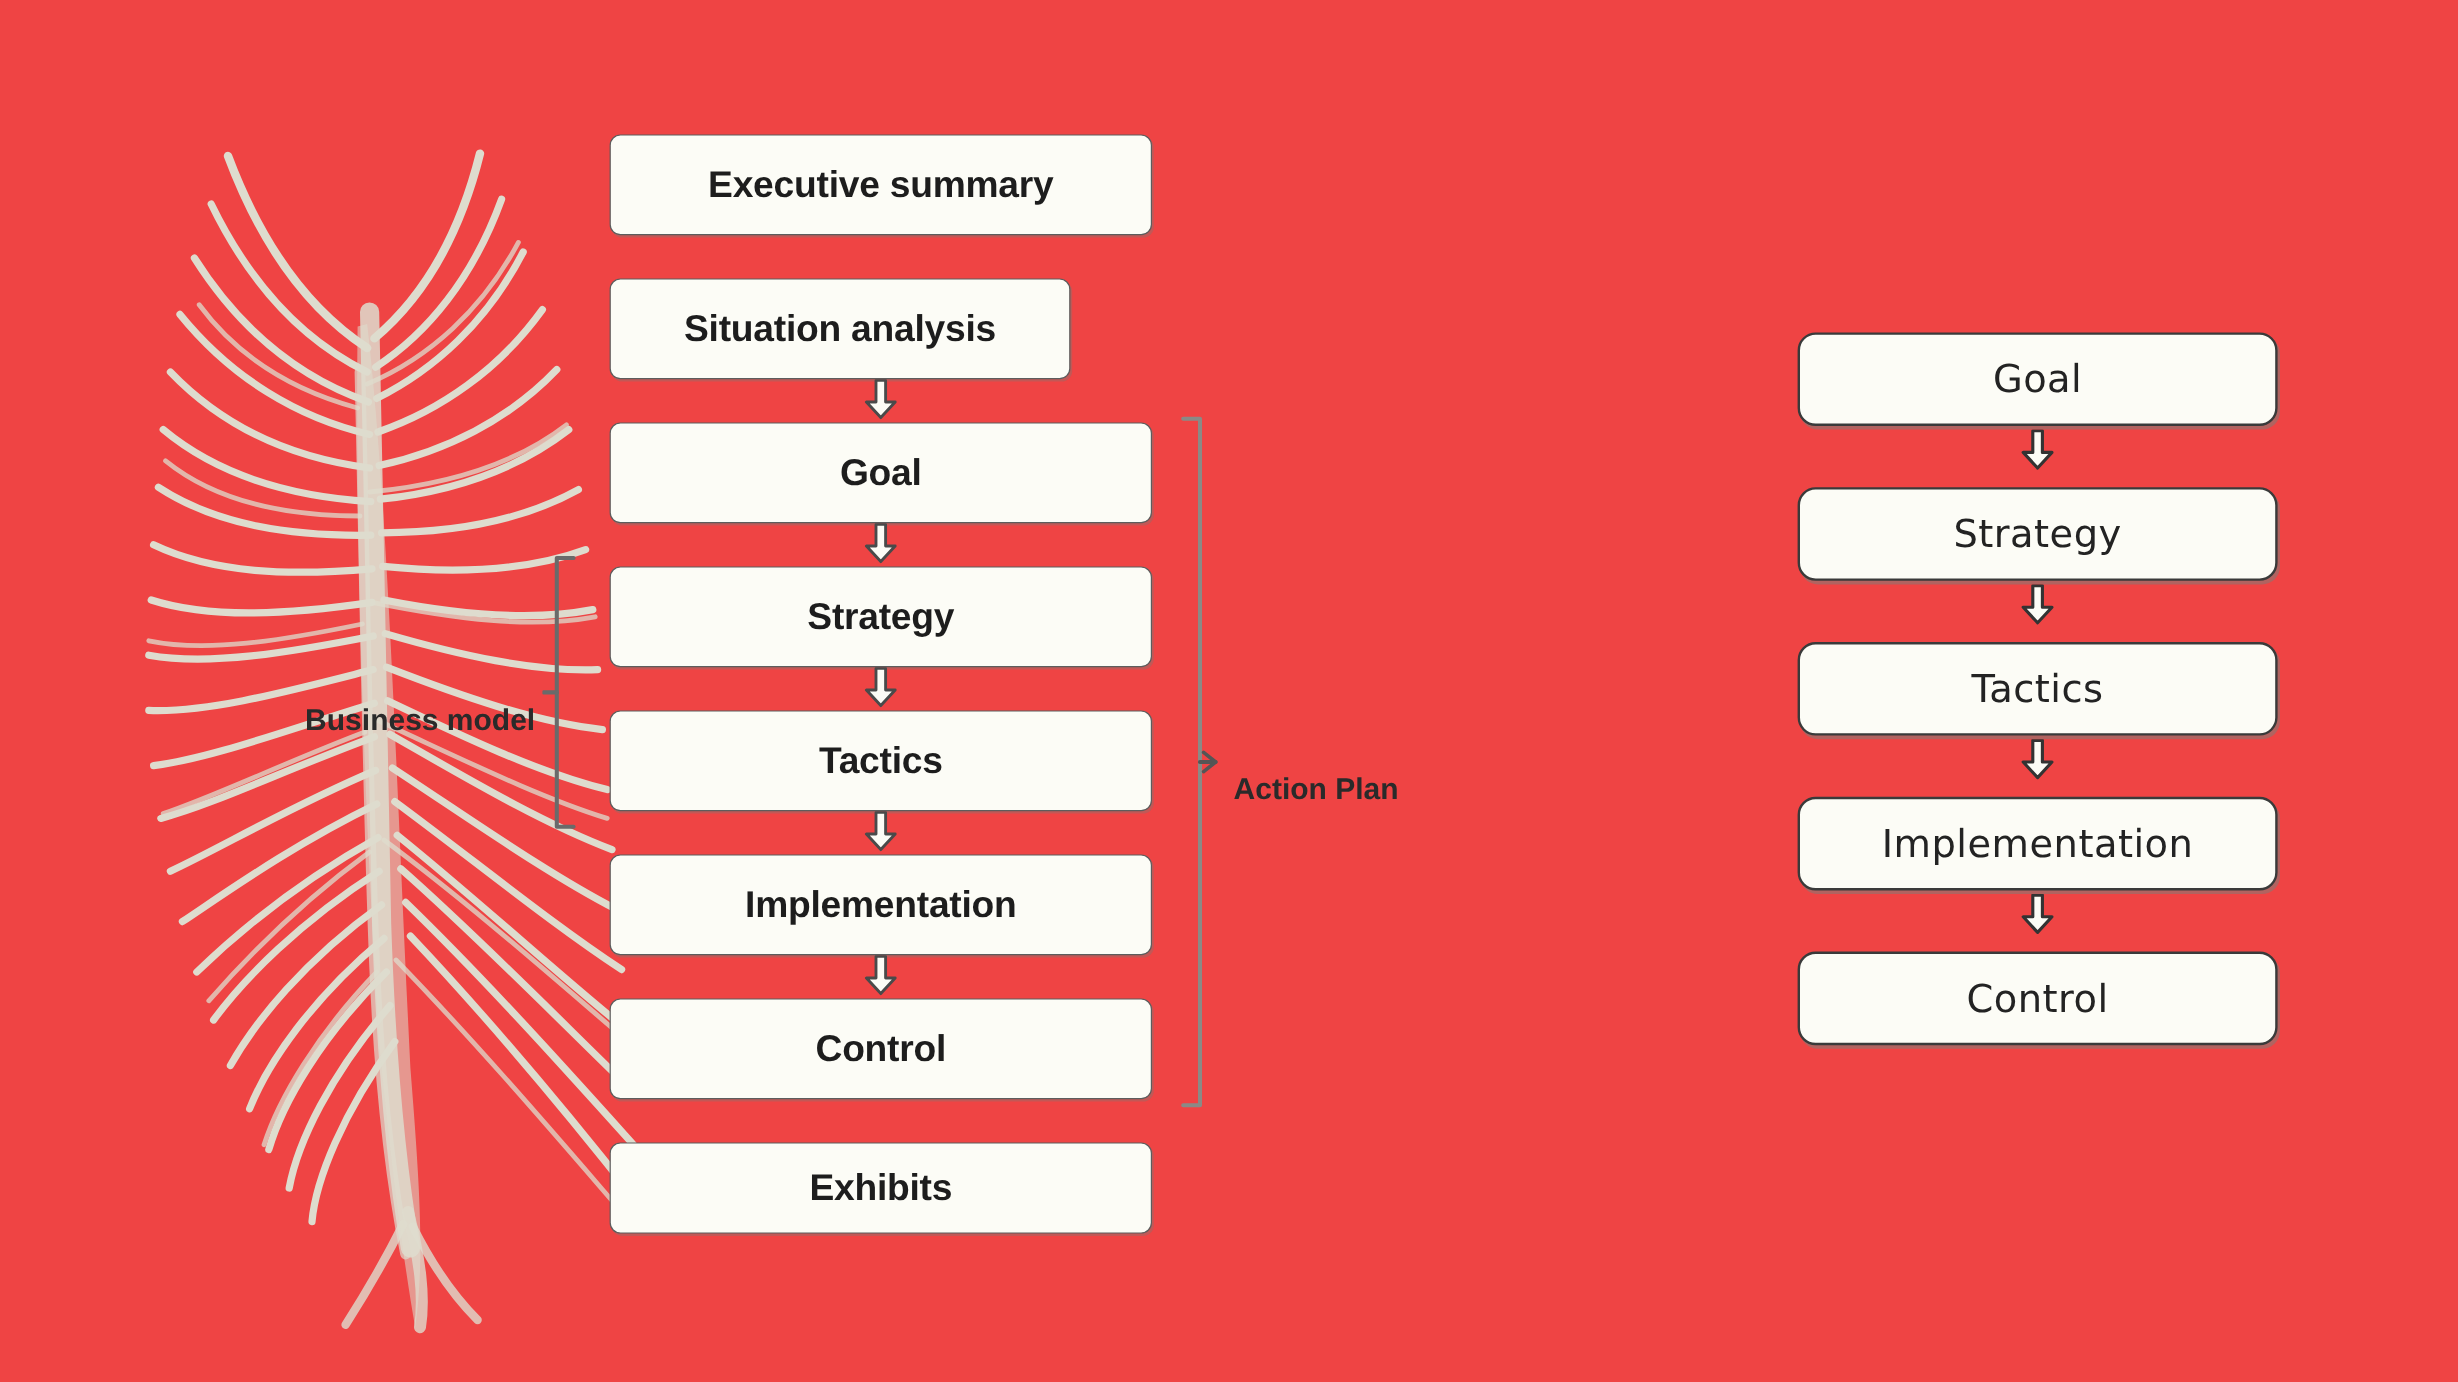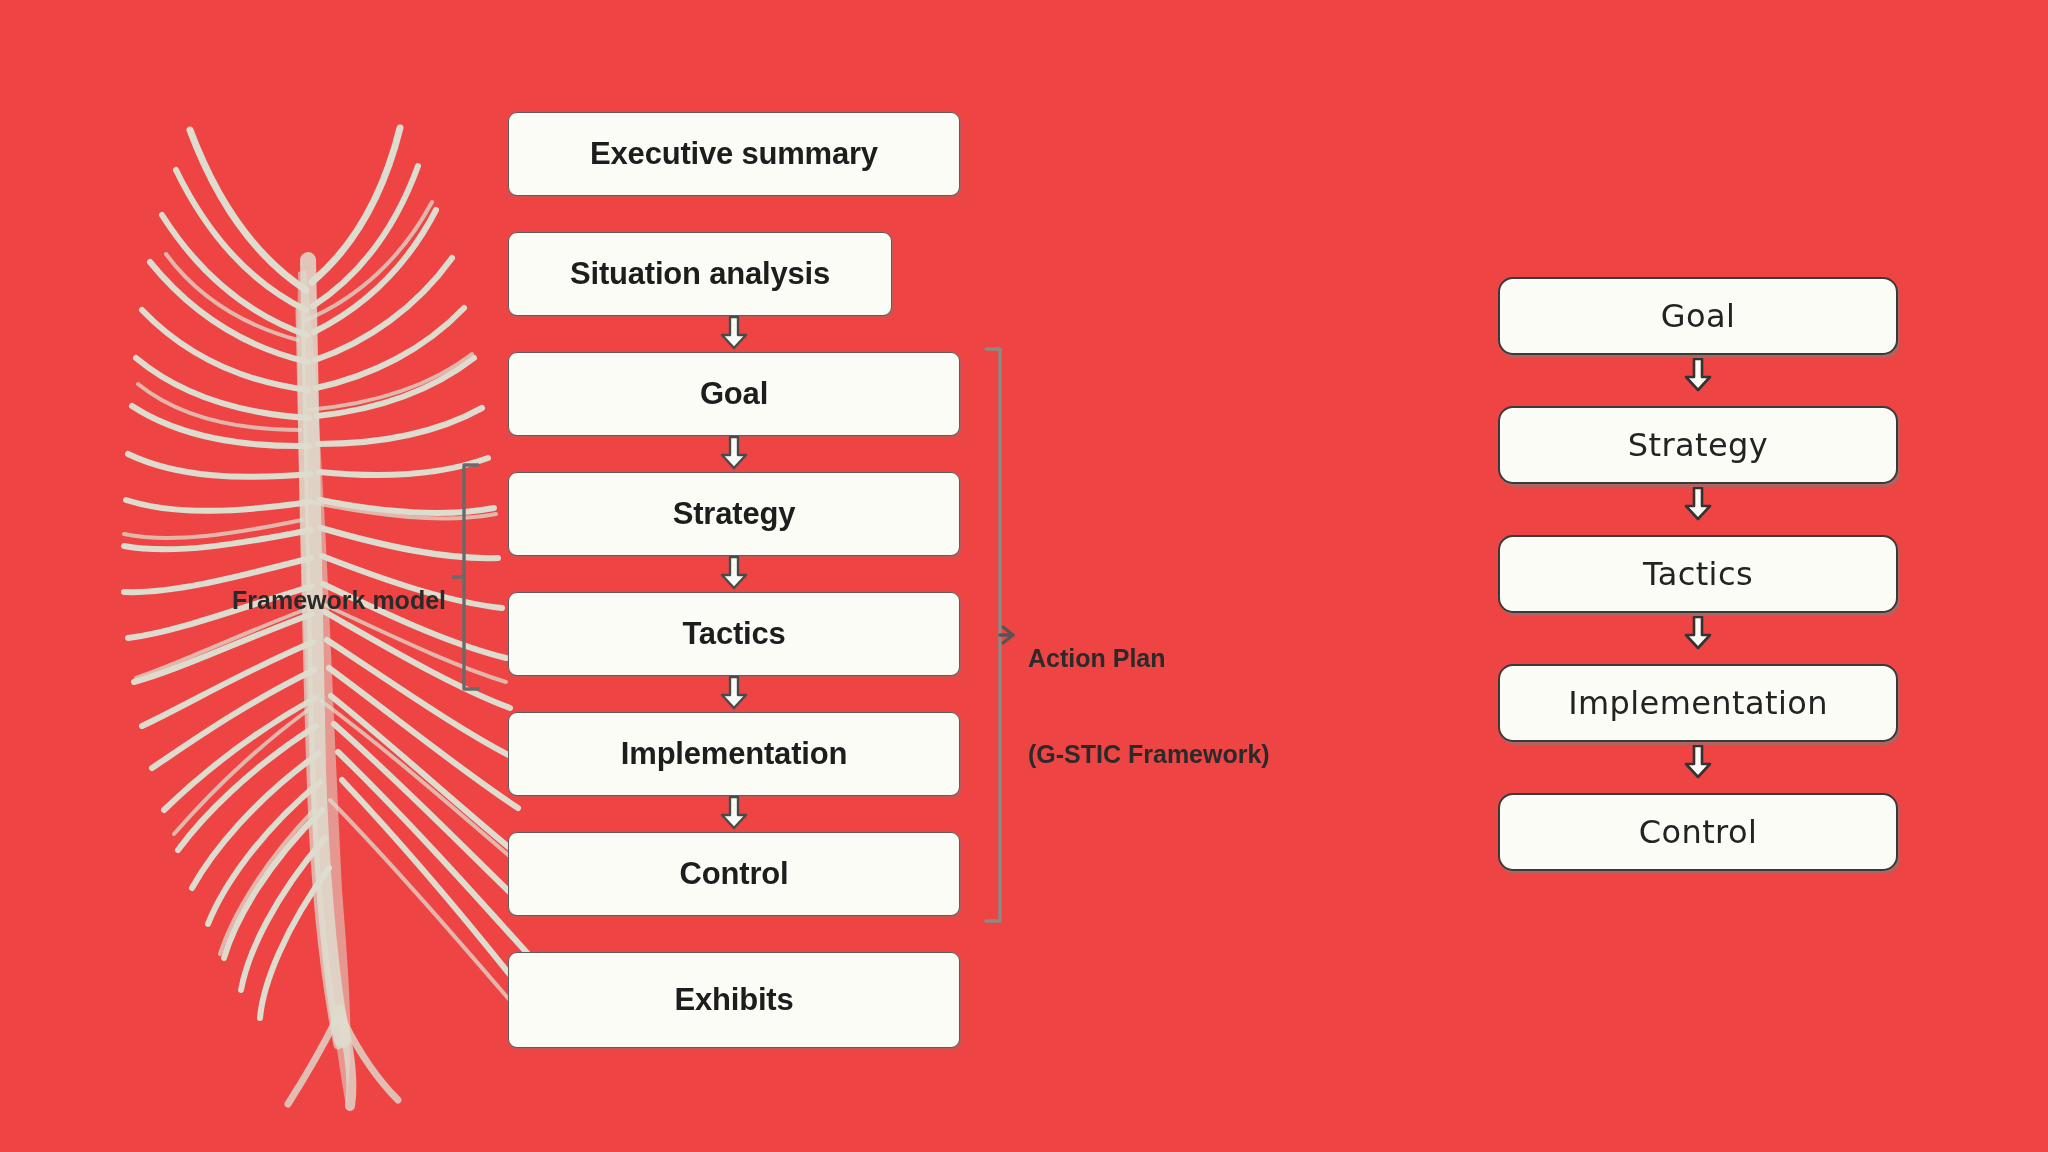--- a/index.html
+++ b/index.html
@@ -220,43 +220,42 @@
     </div>
 
     <svg class="arrow-connector" style="left:719px; top:796px;" viewBox="0 0 30 34">
       <path d="M11 1 H19 V19 H27 L15 32 L3 19 H11 Z" fill="#fcfcf6" stroke="#4a4a4a" stroke-width="2.4" stroke-linejoin="round"></path>
     </svg>
 
     <div class="flow-box" style="left:508px; top:832px; width:452px; height:84px;">
       <span>Control</span>
     </div>
 
-    <div class="flow-box" style="left:508px; top:952px; width:452px; height:96px;">
+    <div class="flow-box" style="left:508px; top:952px; width:452px; height:76px;">
       <span>Exhibits</span>
     </div>
   </div>
 
   <svg class="bracket" style="left:452px; top:462px; width:36px; height:230px;" viewBox="0 0 36 230">
     <path d="M26 3 H12 V227 H26" fill="none" stroke="#6a6a6a" stroke-width="3.4" stroke-linecap="round" stroke-linejoin="round"></path>
     <path d="M12 115 H1" fill="none" stroke="#6a6a6a" stroke-width="3.4" stroke-linecap="round"></path>
   </svg>
 
   <div class="side-label" id="business-model-label" style="left:170px; top:552px; width:276px;">
-    <span>Framework model</span>
+    <span>Business model</span>
   </div>
 
   <svg class="bracket" style="left:980px; top:346px; width:36px; height:578px;" viewBox="0 0 36 578">
     <path d="M6 3 H20 V575 H6" fill="none" stroke="#8a8a86" stroke-width="3.4" stroke-linecap="round" stroke-linejoin="round"></path>
     <path d="M20 289 H33" fill="none" stroke="#555" stroke-width="3.4" stroke-linecap="round"></path>
     <path d="M23 281 L33 289 L23 297" fill="none" stroke="#555" stroke-width="3" stroke-linecap="round" stroke-linejoin="round"></path>
   </svg>
 
   <div class="side-label" id="action-plan-label" style="left:1028px; top:578px; width:380px;">
     <div>Action Plan</div>
-    <div>(G-STIC Framework)</div>
   </div>
 
   <div class="col-right">
 
     <div class="flow-box" style="left:1498px; top:277px; width:400px; height:78px;">
       <span>Goal</span>
     </div>
 
     <svg class="arrow-connector" style="left:1683px; top:358px;" viewBox="0 0 30 34">
       <path d="M11 1 H19 V19 H27 L15 32 L3 19 H11 Z" fill="#fcfcf6" stroke="#333" stroke-width="2.6" stroke-linejoin="round"></path>

